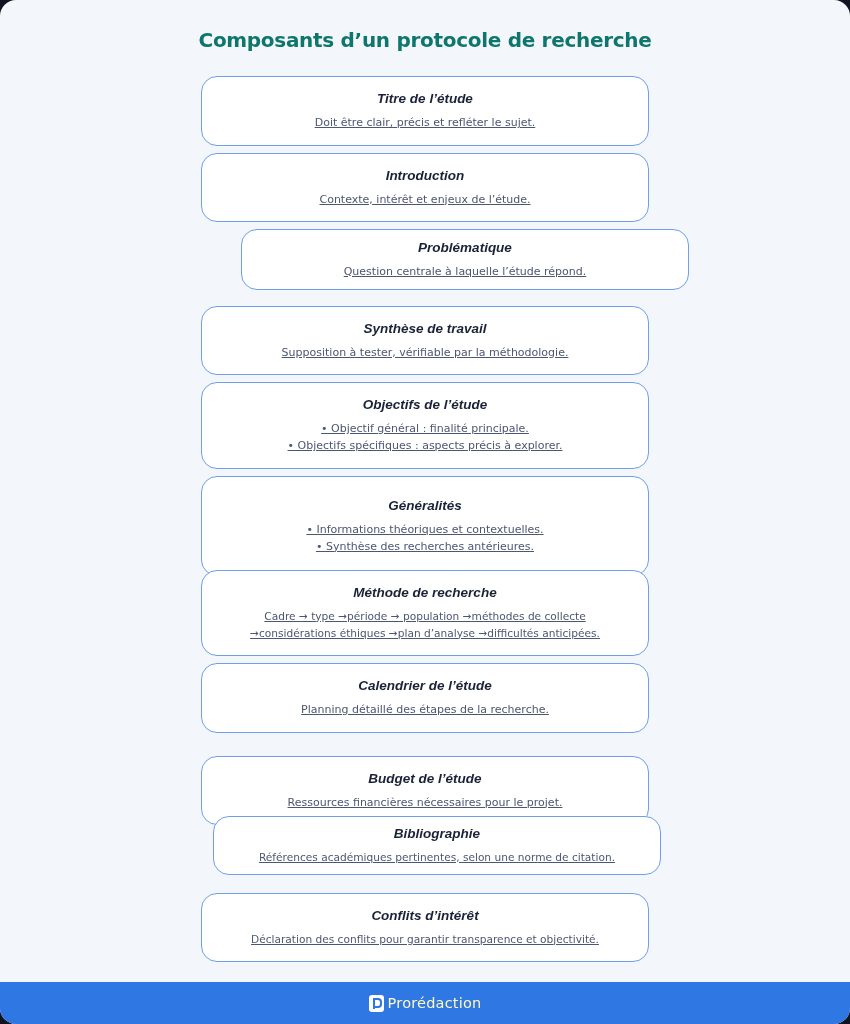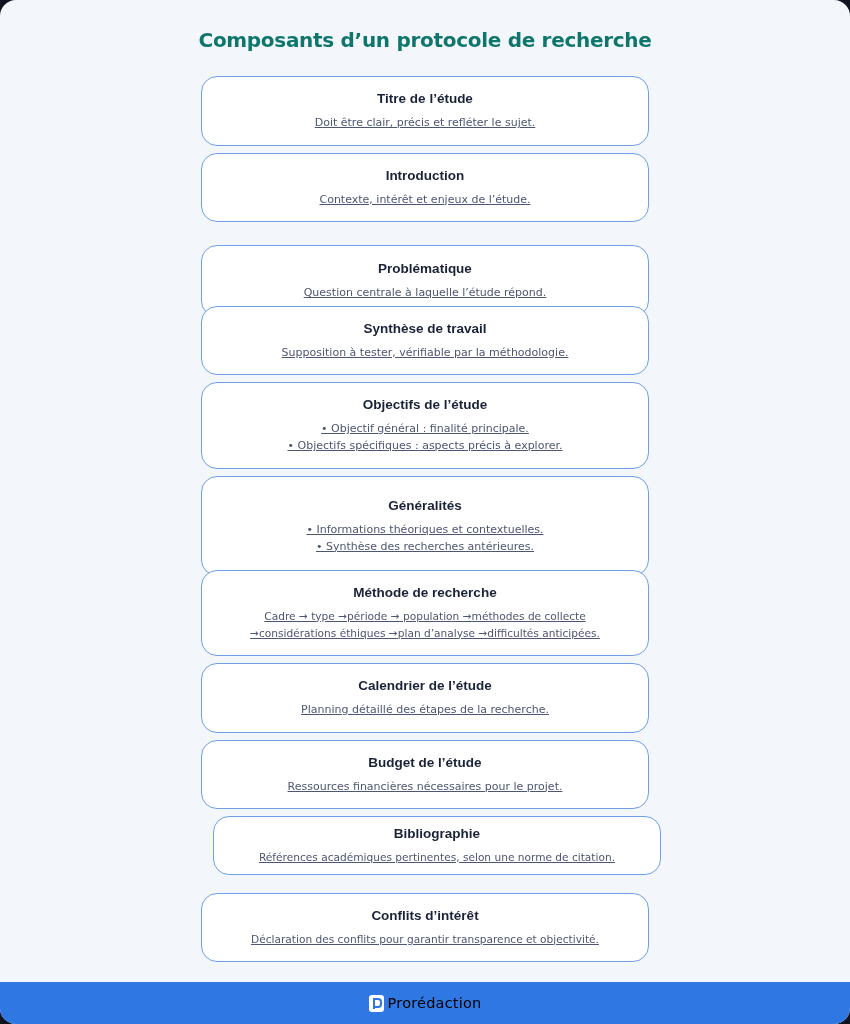--- a/index.html
+++ b/index.html
@@ -46,20 +46,21 @@
       align-items: center;
       padding: 0 10px;
     }
     .card-title {
       font-family: "Liberation Sans", sans-serif;
       font-weight: bold;
       font-size: 13.5px;
       color: #1a2238;
       line-height: 16px;
       margin-bottom: 7px;
+      font-style: italic;
     }
     .card-desc {
       font-family: "DejaVu Sans", sans-serif;
       font-size: 11px;
       color: #4d5672;
       line-height: 17px;
       white-space: nowrap;
       text-decoration: underline;
     }
     .footer {
@@ -98,41 +99,41 @@
       position: absolute;
       left: 4px;
       top: 3px;
       width: 2px;
       height: 11px;
       background: #2f77e3;
     }
     .brand {
       font-family: "DejaVu Sans", sans-serif;
       font-size: 14.5px;
-      color: #000000;
+      color: #fef9c3;
       letter-spacing: 0.2px;
     }
   </style>
 </head>
 <body>
 
 <div class="page">
   <h1 class="title">Composants d’un protocole de recherche</h1>
 
   <div class="card" style="top:76px;height:70px;">
     <div class="card-title">Titre de l’étude</div>
     <div class="card-desc">Doit être clair, précis et refléter le sujet.</div>
   </div>
 
   <div class="card" style="top:153px;height:69px;">
     <div class="card-title">Introduction</div>
     <div class="card-desc">Contexte, intérêt et enjeux de l’étude.</div>
   </div>
 
-  <div class="card" style="top:245px;height:72px;">
+  <div class="card" style="top:229px;height:61px;margin-left:40px;">
     <div class="card-title">Problématique</div>
     <div class="card-desc">Question centrale à laquelle l’étude répond.</div>
   </div>
 
   <div class="card" style="top:306px;height:69px;">
     <div class="card-title">Synthèse de travail</div>
     <div class="card-desc">Supposition à tester, vérifiable par la méthodologie.</div>
   </div>
 
   <div class="card" style="top:382px;height:87px;">
@@ -151,21 +152,21 @@
     <div class="card-title">Méthode de recherche</div>
     <div class="card-desc" style="font-size:10.6px;">Cadre → type →période → population →méthodes de collecte</div>
     <div class="card-desc" style="font-size:10.6px;">→considérations éthiques →plan d’analyse →difficultés anticipées.</div>
   </div>
 
   <div class="card" style="top:663px;height:70px;">
     <div class="card-title">Calendrier de l’étude</div>
     <div class="card-desc">Planning détaillé des étapes de la recherche.</div>
   </div>
 
-  <div class="card" style="top:740px;height:69px;">
+  <div class="card" style="top:756px;height:69px;">
     <div class="card-title">Budget de l’étude</div>
     <div class="card-desc">Ressources financières nécessaires pour le projet.</div>
   </div>
 
   <div class="card" style="top:816px;height:59px;margin-left:12px;">
     <div class="card-title">Bibliographie</div>
     <div class="card-desc" style="font-size:10.6px;">Références académiques pertinentes, selon une norme de citation.</div>
   </div>
 
   <div class="card" style="top:893px;height:69px;">

